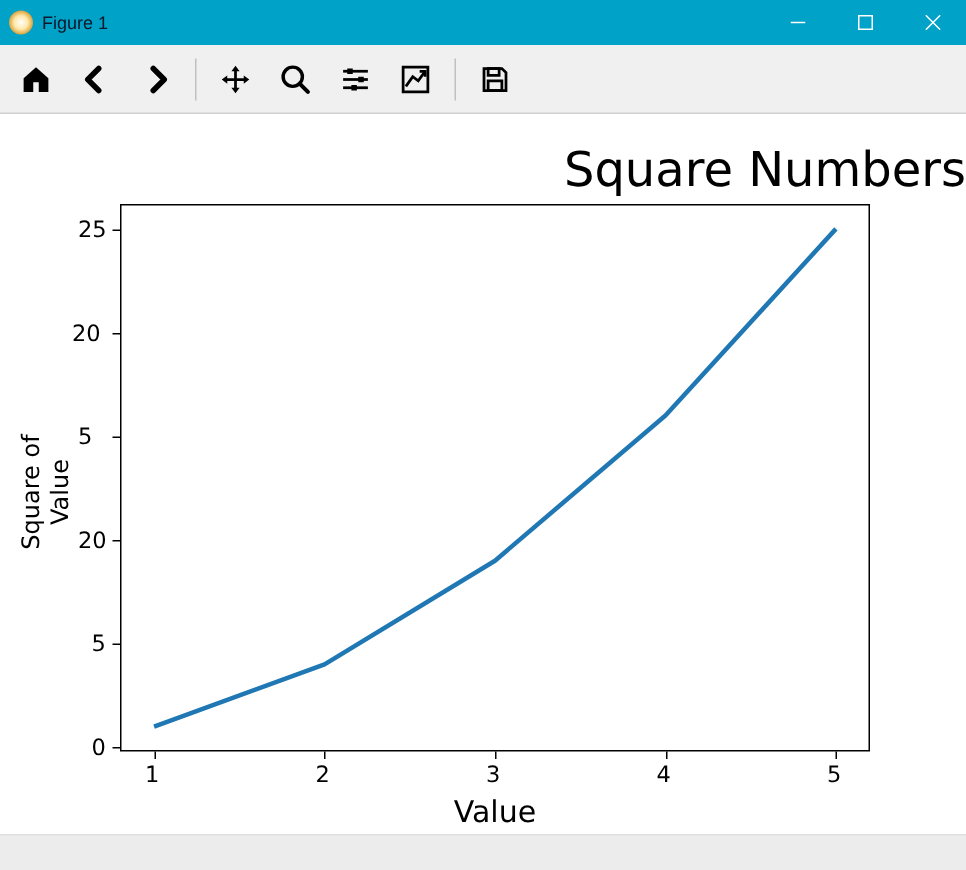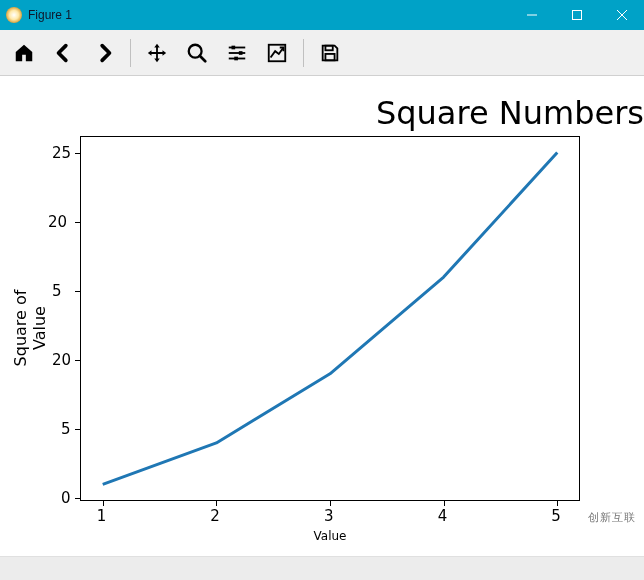--- a/index.html
+++ b/index.html
@@ -96,21 +96,21 @@
     position: absolute;
     font-family: "DejaVu Sans", Arial, sans-serif;
     font-size: 16px;
     color: #000;
     transform: rotate(-90deg);
     transform-origin: center;
   }
   .xlabel {
     position: absolute;
     font-family: "DejaVu Sans", Arial, sans-serif;
-    font-size: 12px;
+    font-size: 20px;
     color: #000;
     text-align: center;
   }
   .statusbar {
     height: 25px;
     background: #ececec;
     border-top: 1px solid #e0e0e0;
   }
   .watermark {
     position: absolute;
@@ -213,21 +213,20 @@
 </div>
 
 <div class="canvas-area">
   <div class="chart-title">Square Numbers</div>
   <div id="plot-rect" class="plot-rect" style="left: 80px; top: 60px; width: 500px; height: 365px;"></div>
   <svg id="line-svg" class="line-plot" width="644" height="480">
       <polyline points="102.72727272727272,408.40909090909093 216.36363636363635,366.9318181818182 330,297.8030303030303 443.6363636363636,201.02272727272728 557.2727272727273,76.59090909090907" fill="none" stroke="#1f77b4" stroke-width="3" stroke-linejoin="round"></polyline>
     </svg>
   <div id="ylabel" class="ylabel" style="left: -30px; top: 232.5px; width: 120px; text-align: center;">Square of Value</div>
   <div id="xlabel" class="xlabel" style="left: 80px; width: 500px; top: 453px;">Value</div>
-  <div class="watermark">创新互联</div>
 <div class="axis-tick" style="left: 102.727px; top: 425px; width: 1px; height: 5px;"></div>
     <div class="tick-label" style="left: 96.7273px; top: 431px;">1</div>
     <div class="axis-tick" style="left: 216.364px; top: 425px; width: 1px; height: 5px;"></div>
     <div class="tick-label" style="left: 210.364px; top: 431px;">2</div>
     <div class="axis-tick" style="left: 330px; top: 425px; width: 1px; height: 5px;"></div>
     <div class="tick-label" style="left: 324px; top: 431px;">3</div>
     <div class="axis-tick" style="left: 443.636px; top: 425px; width: 1px; height: 5px;"></div>
     <div class="tick-label" style="left: 437.636px; top: 431px;">4</div>
     <div class="axis-tick" style="left: 557.273px; top: 425px; width: 1px; height: 5px;"></div>
     <div class="tick-label" style="left: 551.273px; top: 431px;">5</div>

